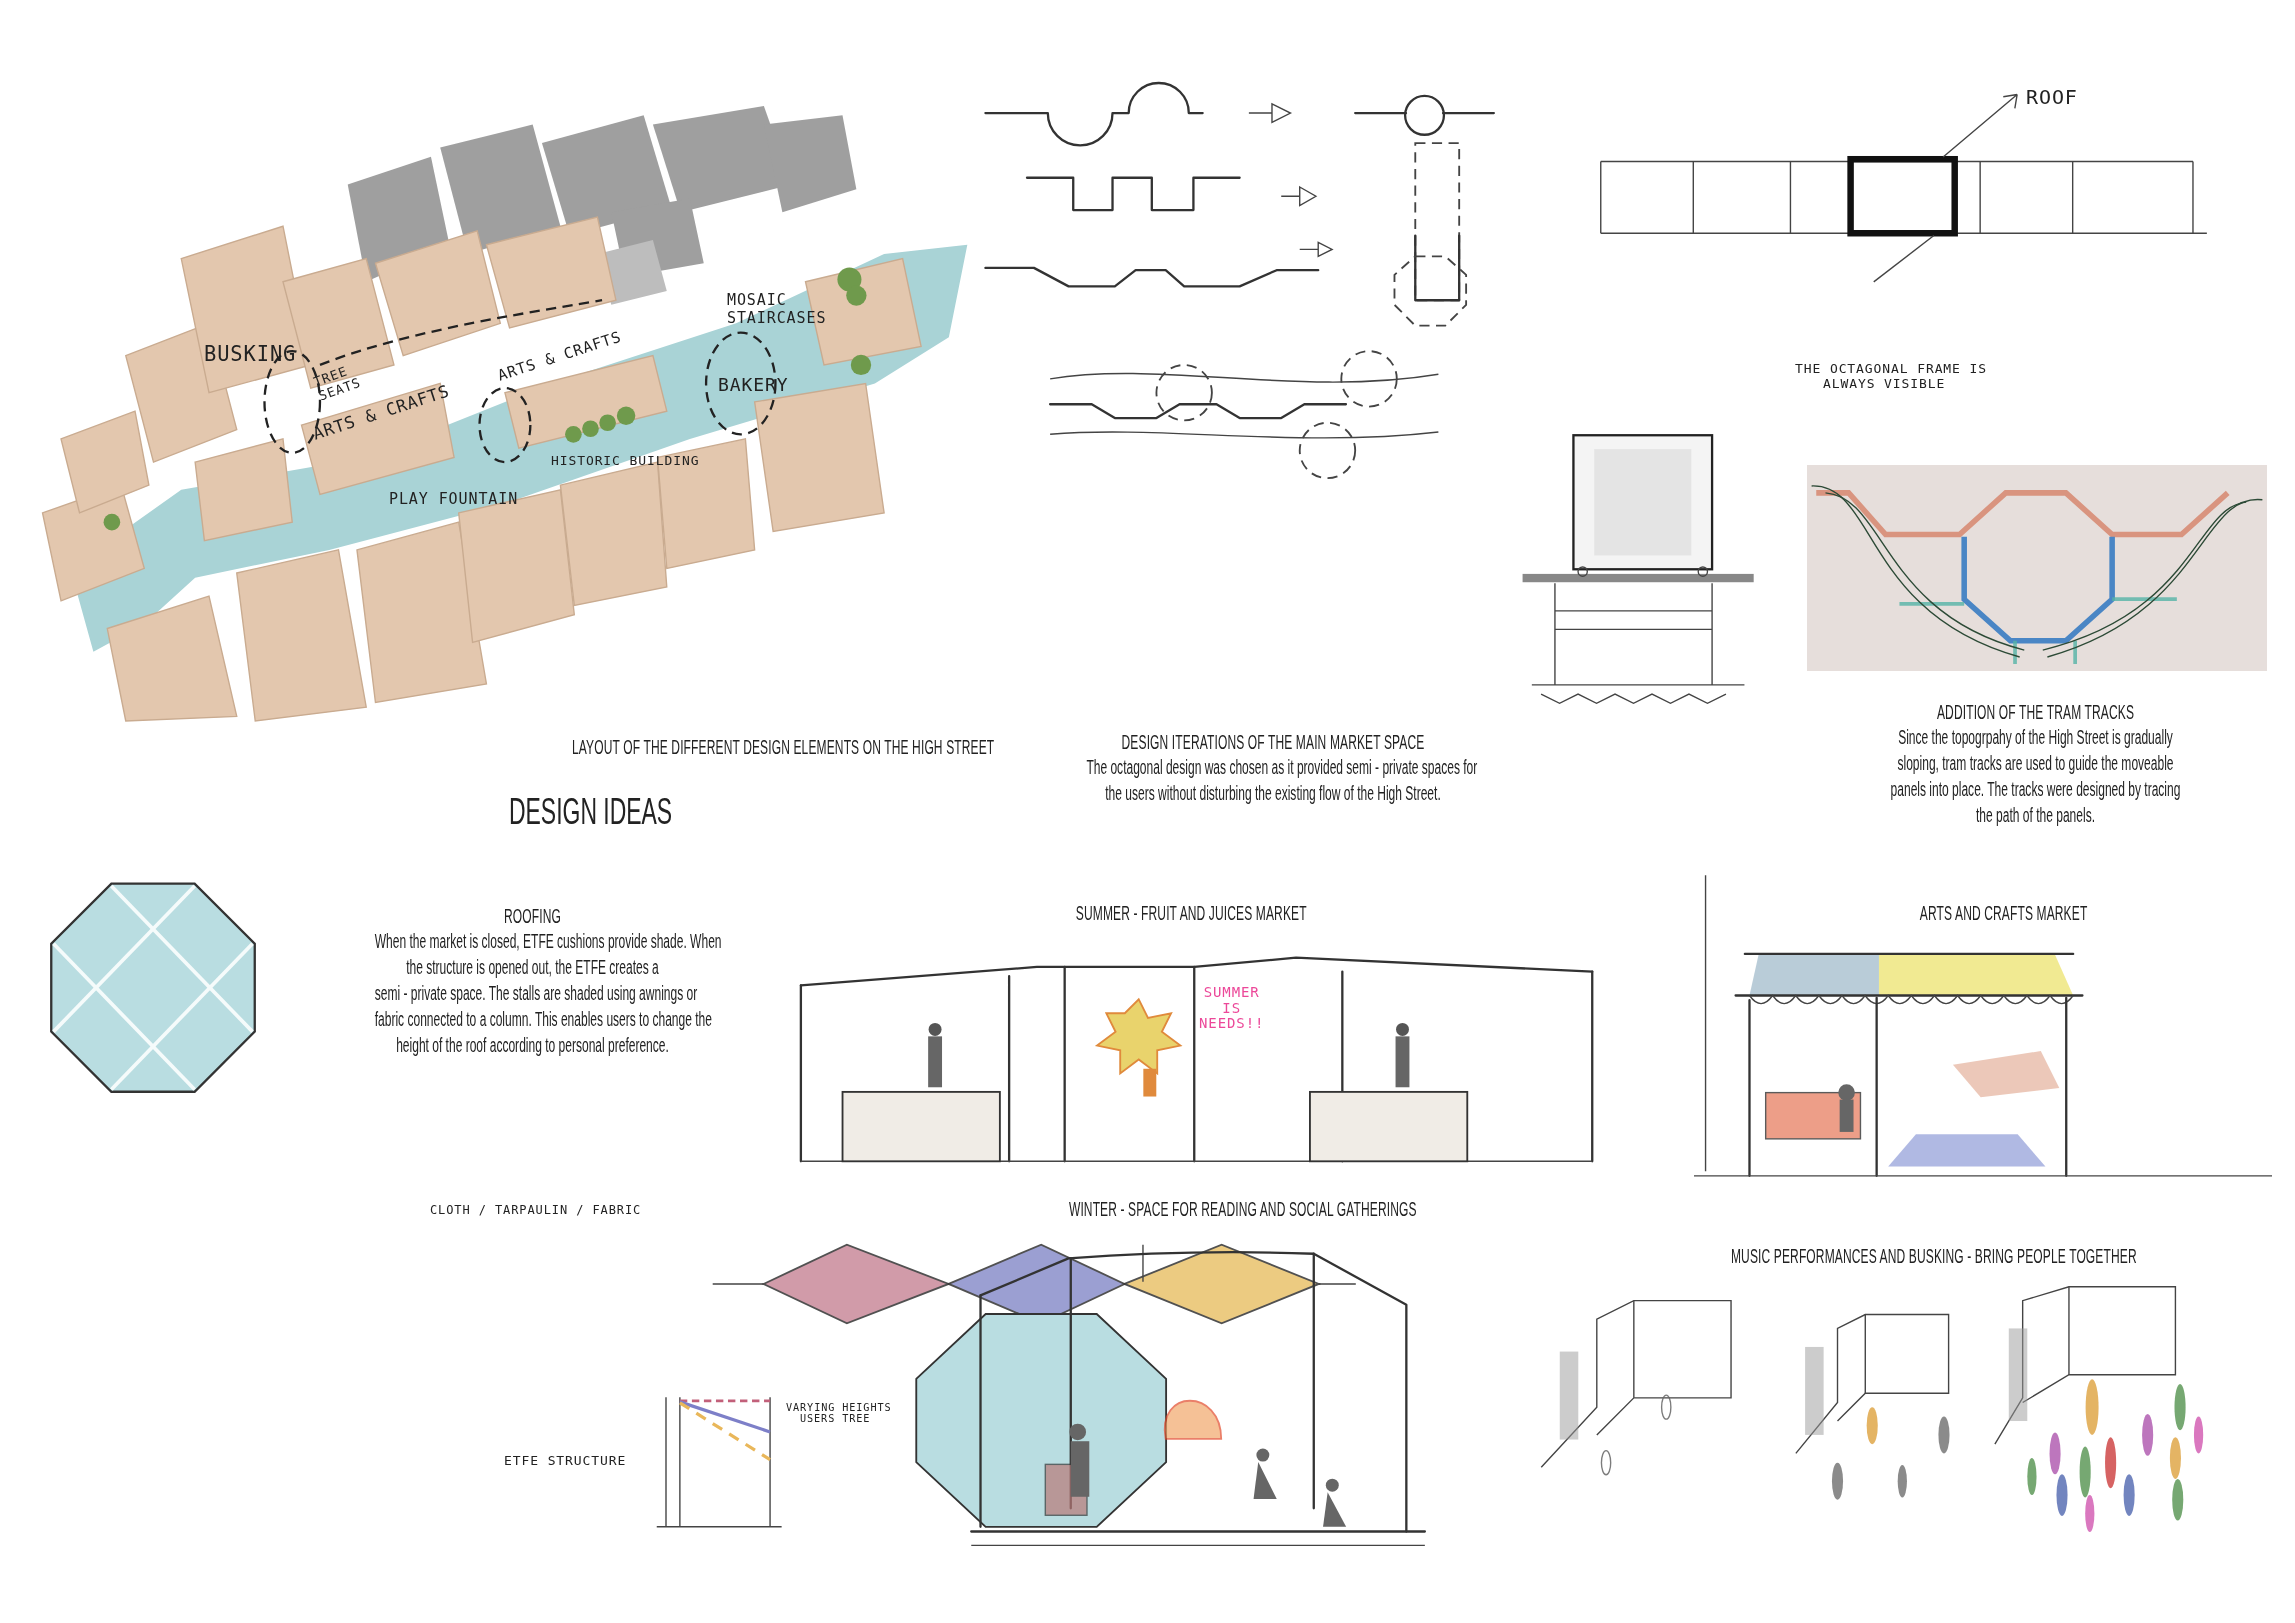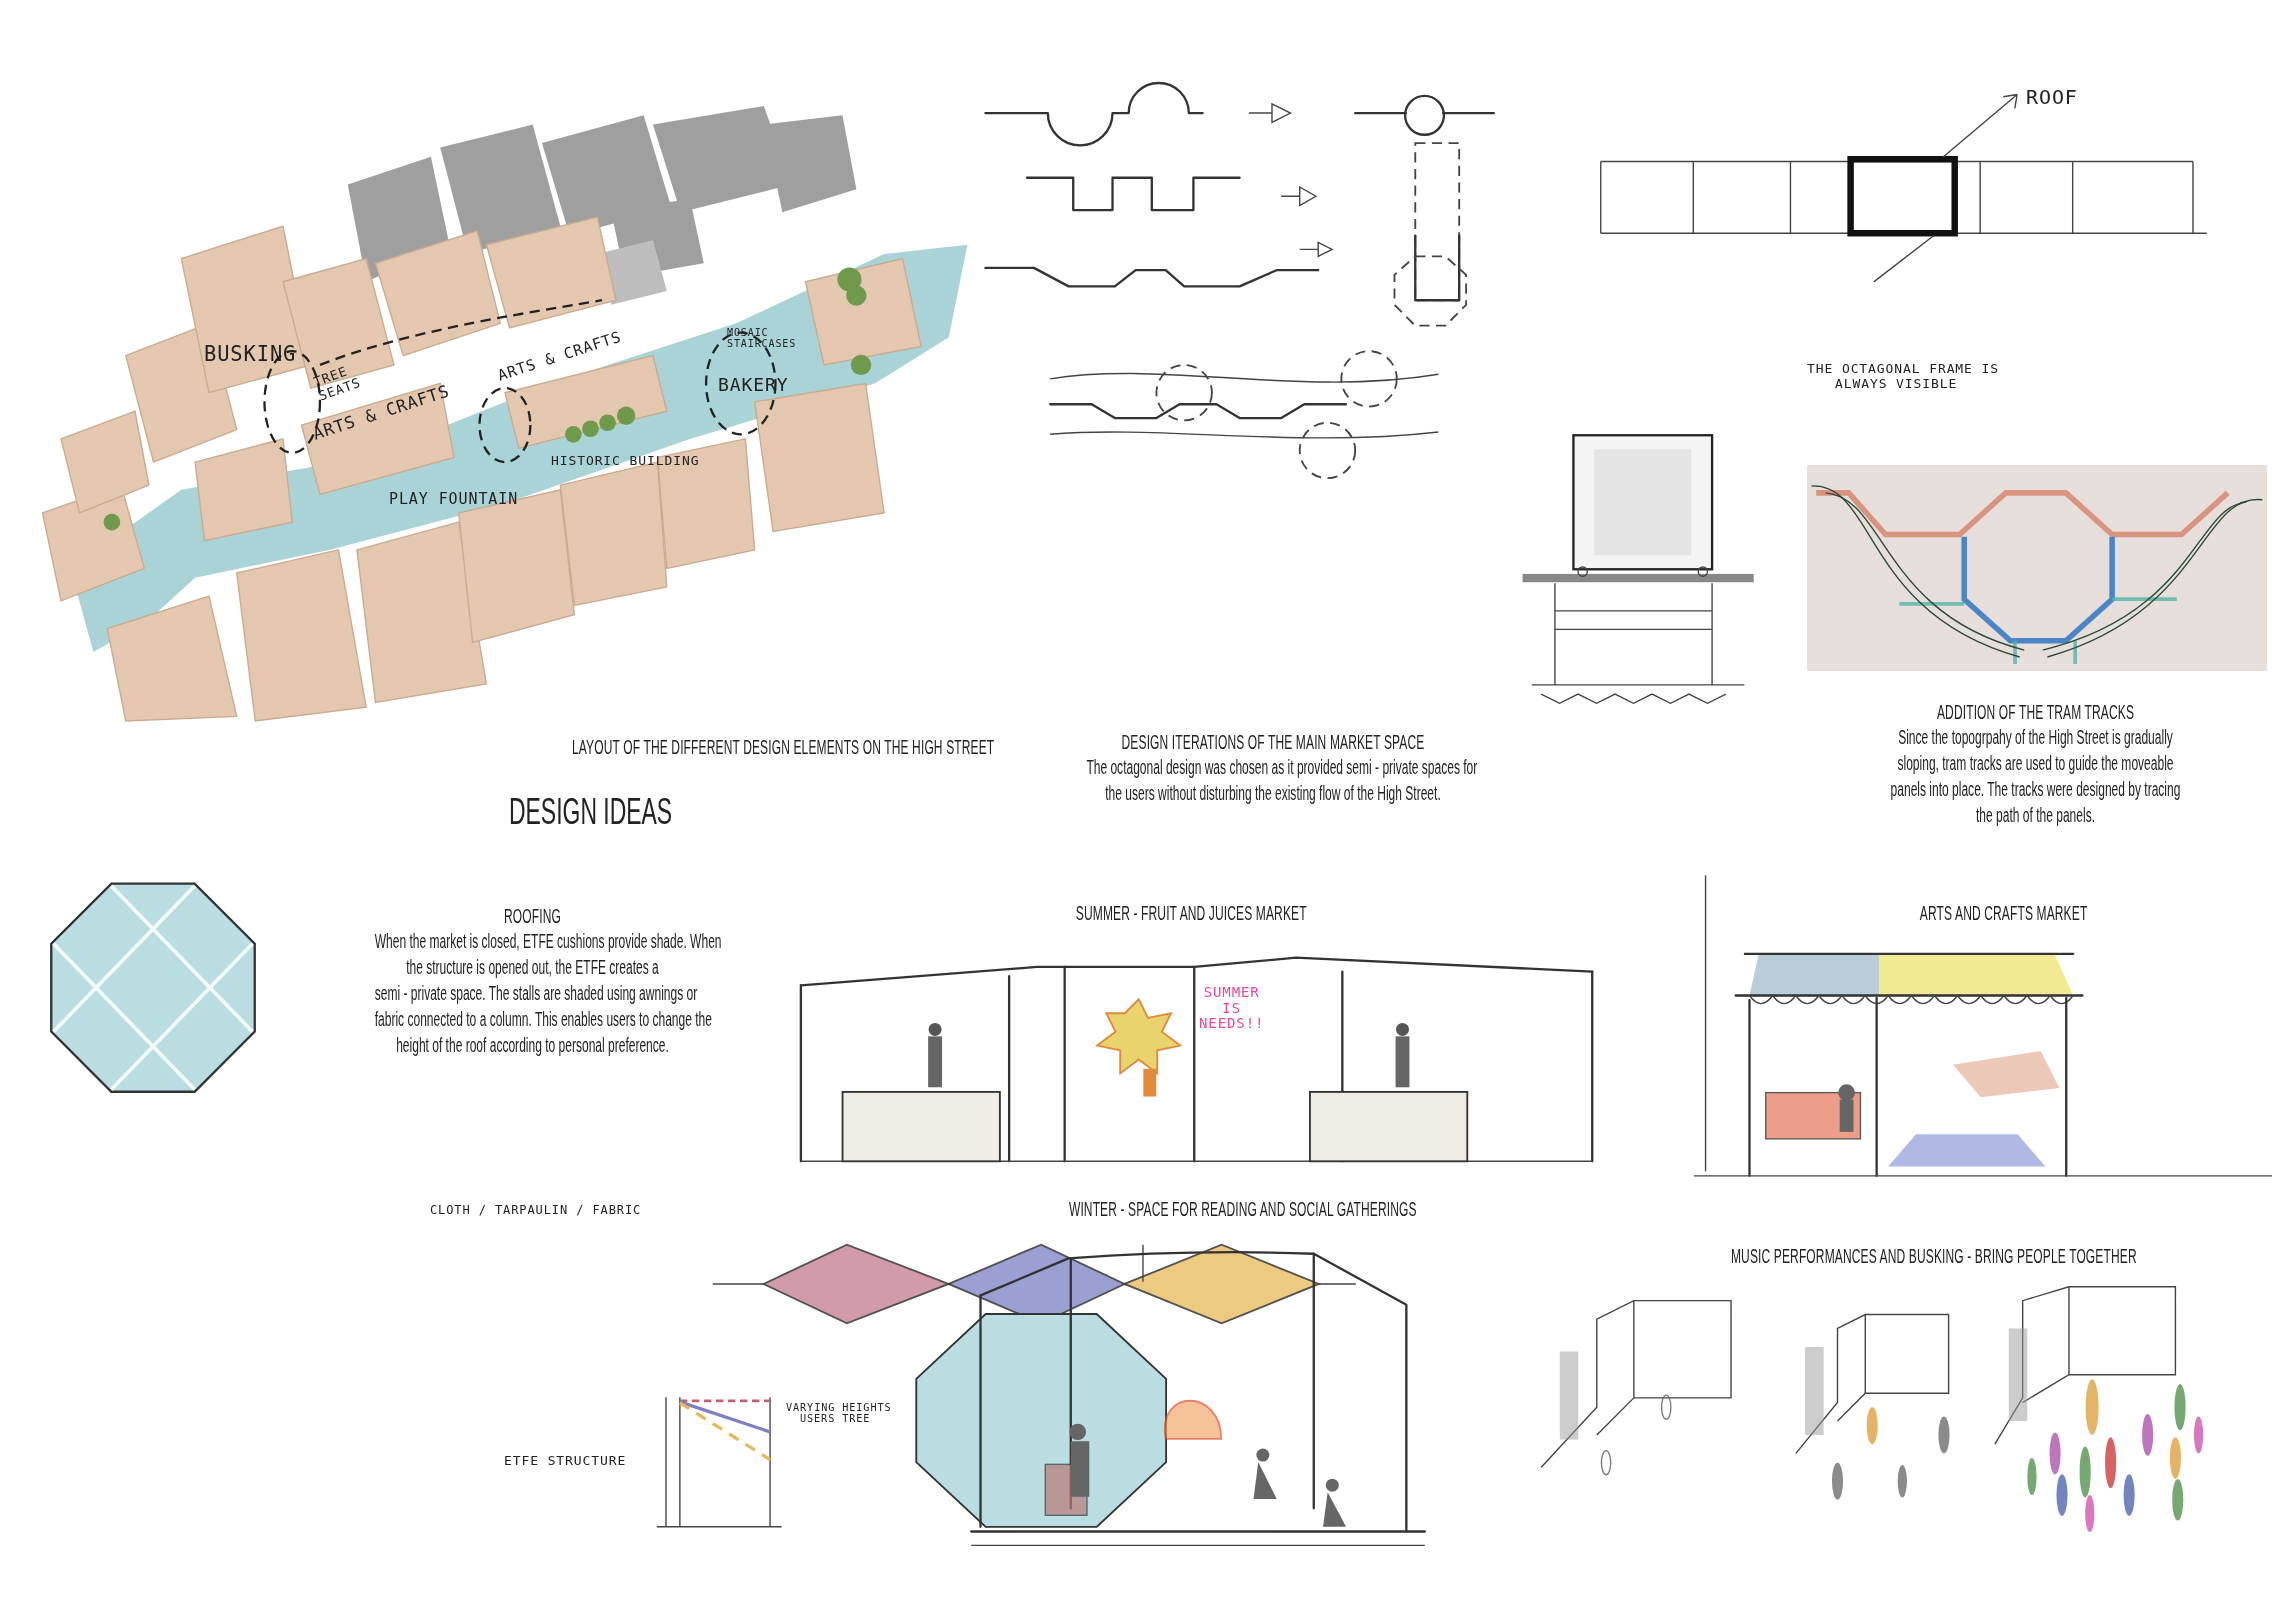--- a/index.html
+++ b/index.html
@@ -72,21 +72,21 @@
       <ellipse cx="1510" cy="600" rx="75" ry="110"></ellipse>
       <ellipse cx="1000" cy="690" rx="55" ry="80"></ellipse>
       <ellipse cx="540" cy="640" rx="60" ry="110"></ellipse>
       <path d="M600,560 C800,480 1100,440 1210,420"></path>
     </g>
   </svg>
   <div class="hand abs" style="left:162px;top:236px;font-size:20.4px;">BUSKING</div>
   <div class="hand abs" style="left:273px;top:259px;font-size:13px;width:56px;transform:rotate(-20deg);">TREE SEATS</div>
   <div class="hand abs" style="left:268px;top:296px;font-size:16.7px;transform:rotate(-18deg);">ARTS &amp; CRAFTS</div>
   <div class="hand abs" style="left:453px;top:241px;font-size:15px;transform:rotate(-18deg);">ARTS &amp; CRAFTS</div>
-  <div class="hand abs" style="left:685px;top:185px;font-size:10px;width:93px;margin-top:36px;">MOSAIC STAIRCASES</div>
+  <div class="hand abs" style="left:685px;top:185px;font-size:15px;width:93px;">MOSAIC STAIRCASES</div>
   <div class="hand abs" style="left:676px;top:268px;font-size:18px;">BAKERY</div>
   <div class="hand abs" style="left:509px;top:347px;font-size:13px;">HISTORIC BUILDING</div>
   <div class="hand abs" style="left:347px;top:384px;font-size:15px;">PLAY FOUNTAIN</div>
 </div>
 
 <div class="caption" style="left:463px;top:736px;width:574px;">
   <span class="title">LAYOUT OF THE DIFFERENT DESIGN ELEMENTS ON THE HIGH STREET</span>
 </div>
 
 <div class="abs" style="left:509px;top:791px;font-size:37px;transform:scaleX(0.62);transform-origin:left top;white-space:nowrap;color:#222;">
@@ -127,21 +127,21 @@
 
 <div class="abs" style="left:1573px;top:69px;width:694px;height:347px;">
   <svg width="694" height="347" viewBox="0 0 1500 750">
     <path class="sk-thin" d="M60,355 H1370 M60,355 V200 M1340,200 V355 M60,200 H1340"></path>
     <path class="sk-thin" d="M260,200 V355 M470,200 V355 M880,200 V355 M1080,200 V355"></path>
     <rect x="600" y="195" width="225" height="160" fill="none" stroke="#111" stroke-width="14"></rect>
     <path class="sk-thin" d="M800,190 L960,55 M960,55 L930,60 M960,55 L955,85"></path>
     <path class="sk-thin" d="M780,360 L650,460"></path>
   </svg>
   <div class="hand abs" style="left:453px;top:16px;">ROOF</div>
-  <div class="hand abs" style="left:234px;top:292px;font-size:13px;">
+  <div class="hand abs" style="left:222px;top:292px;font-size:13px;">
     <div>THE OCTAGONAL FRAME IS</div>
     <div style="padding-left:28px">ALWAYS VISIBLE</div>
   </div>
 </div>
 
 <div class="abs" style="left:1513px;top:426px;width:278px;height:379px;">
   <svg width="278" height="379" viewBox="0 0 600 820">
     <rect x="130" y="20" width="300" height="290" fill="#f4f4f4" stroke="#222" stroke-width="5"></rect>
     <rect x="175" y="50" width="210" height="230" fill="#d8d8d8" opacity="0.6"></rect>
     <rect x="20" y="320" width="500" height="18" fill="#888"></rect>

